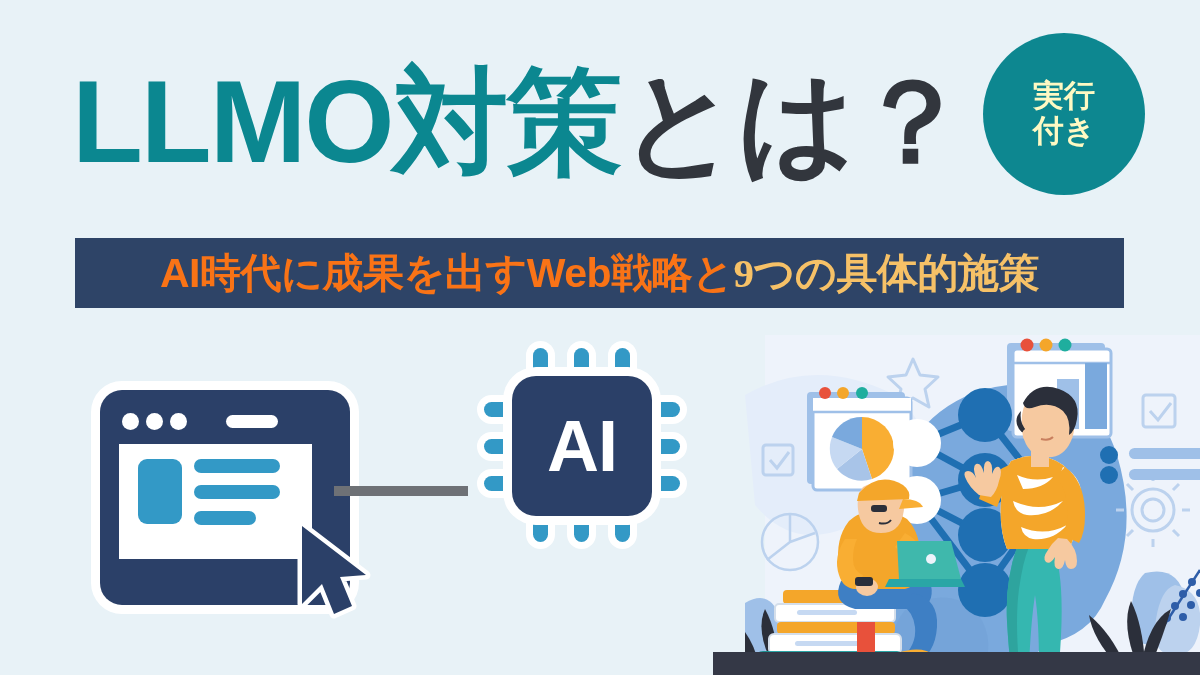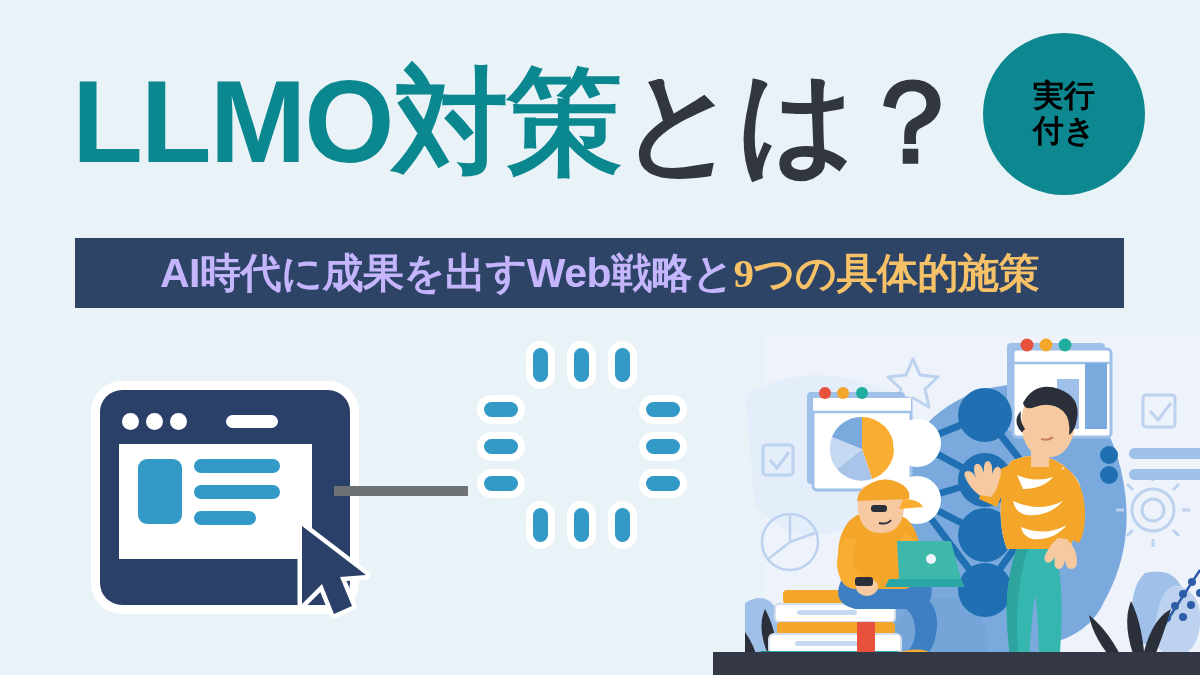--- a/index.html
+++ b/index.html
@@ -17,33 +17,33 @@
     letter-spacing:-2px;white-space:nowrap;
   }
   #headline .teal{color:#0b8790;}
   #headline .dark{color:#32363d;}
 
   
   #badge{
     position:absolute;left:983px;top:33px;width:162px;height:162px;
     border-radius:50%;background:#0d8790;
     display:flex;flex-direction:column;align-items:center;justify-content:center;
-    color:#000000;font-weight:700;font-size:31px;line-height:1.12;
+    color:#fef9c3;font-weight:700;font-size:31px;line-height:1.12;
     letter-spacing:0px;text-align:center;
   }
   #badge span{display:block;}
 
   
   #subbar{
     position:absolute;left:75px;top:238px;width:1049px;height:70px;
     background:#2e4467;display:flex;align-items:center;justify-content:center;
     white-space:nowrap;
   }
   #subbar .t{font-size:41px;font-weight:700;line-height:1;letter-spacing:-0.5px;}
-  #subbar .white{color:#c4b5fd;}
+  #subbar .white{color:#f97316;}
   #subbar .gold{color:#f6c167;font-family:Liberation Serif, serif;}
 
   
   #bottombar{position:absolute;left:713px;top:652px;width:487px;height:23px;background:#343846;}
 
   
   #browser{position:absolute;left:100px;top:390px;width:250px;height:215px;}
   #browser .shell{
     position:absolute;inset:0;background:#2b4068;border-radius:22px;
     box-shadow:0 0 0 9px #ffffff;
@@ -127,20 +127,21 @@
     <div class="pin pv pt3"></div>
     <div class="pin pv pb1"></div>
     <div class="pin pv pb2"></div>
     <div class="pin pv pb3"></div>
     <div class="pin ph pl1"></div>
     <div class="pin ph pl2"></div>
     <div class="pin ph pl3"></div>
     <div class="pin ph pr1"></div>
     <div class="pin ph pr2"></div>
     <div class="pin ph pr3"></div>
+    <div class="body">AI</div>
   </div>
 
   <div id="illus">
   <svg width="455" height="340" viewBox="0 0 455 340">
     <defs>
           <clipPath id="cl">
             <rect x="0" y="0" width="455" height="340"></rect>
           </clipPath>
         </defs>
     <g clip-path="url(#cl)">

